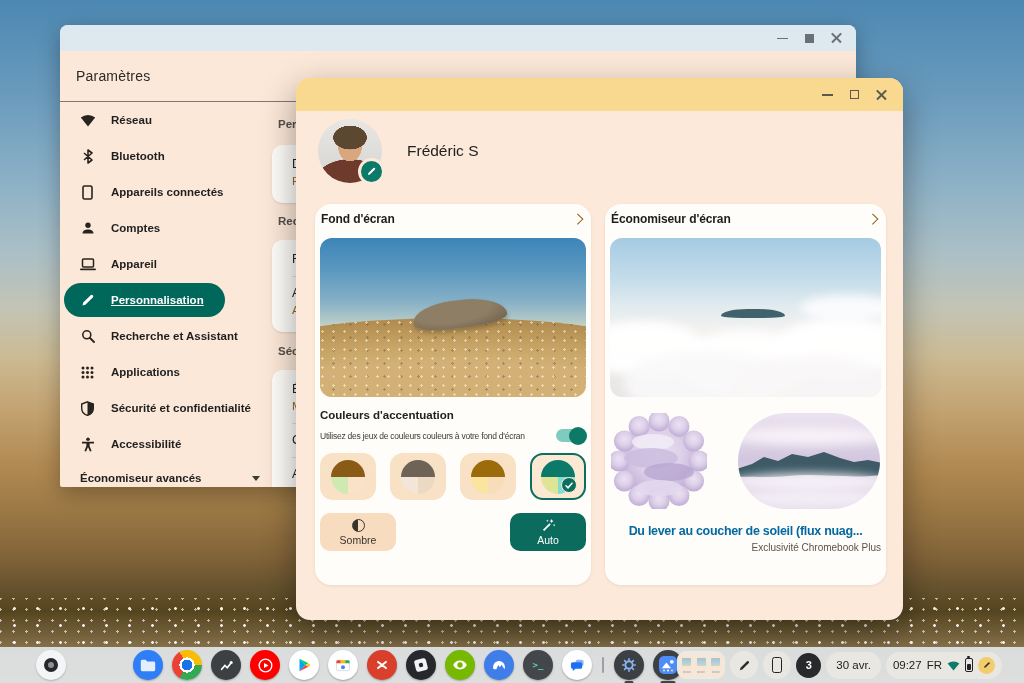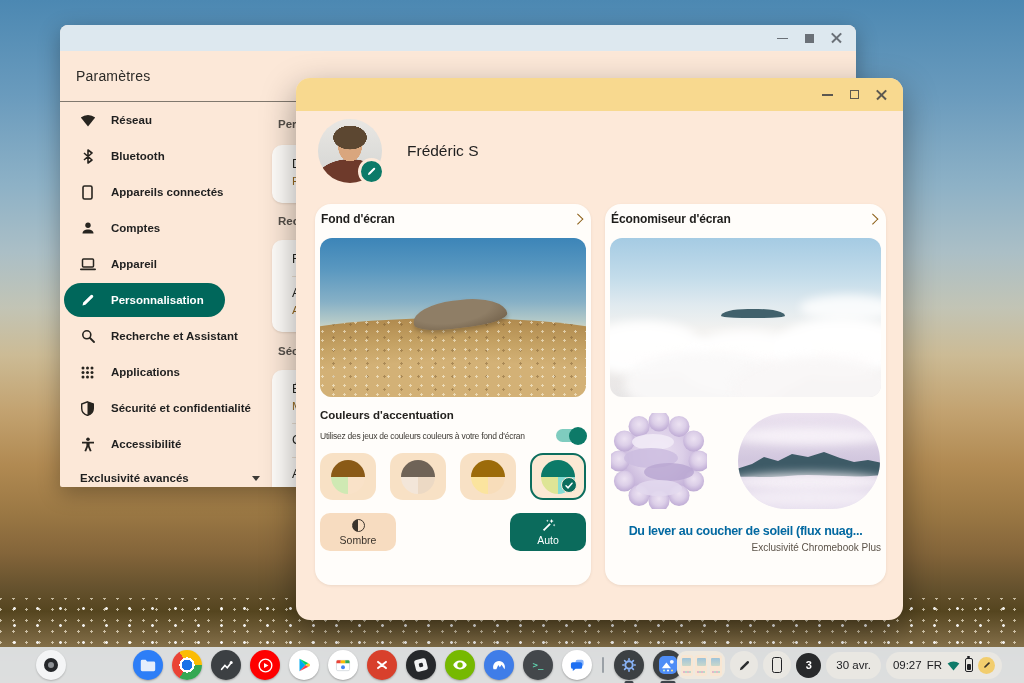--- a/index.html
+++ b/index.html
@@ -30,21 +30,21 @@
   .win-titlebar{height:26px;background:#dde8ef;display:flex;align-items:center;justify-content:flex-end;gap:16px;padding-right:14px;}
   .win-titlebar .cap::after,.win-titlebar .cap.close::before,.win-titlebar .cap.close::after{background-color:#6a7077;border-color:#6a7077;}
   .win-titlebar .cap.min::after{background:#6a7077;}
   .win-header{height:50px;display:flex;align-items:center;padding-left:16px;border-bottom:1px solid #80786e;
               font-size:14px;color:#2b2a27;font-weight:400;letter-spacing:.2px;}
 
   .sidebar{position:absolute;left:0;top:77px;width:212px;}
   .nav-item{height:36px;display:flex;align-items:center;gap:15px;padding-left:19px;color:#1f1f1f;
             font-size:11.5px;font-weight:700;cursor:default;}
   .nav-item .nav-ic{width:17px;display:flex;justify-content:center;flex-shrink:0;}
-  .nav-item.selected{background:#00675b;color:#fff;border-radius:17px;width:146px;height:34px;margin:1px 0 1px 4px;padding-left:15px;}
+  .nav-item.selected{background:#00675b;color:#fff;border-radius:17px;width:146px;height:34px;margin:1px 0 1px 4px;padding-left:15px;text-decoration:underline;}
   .advanced{position:absolute;left:20px;top:447px;width:180px;display:flex;align-items:center;justify-content:space-between;
             font-size:11.5px;font-weight:700;color:#1f1f1f;}
   .caret-down{width:0;height:0;border-left:4.5px solid transparent;border-right:4.5px solid transparent;border-top:5.5px solid #3c3a36;}
 
   
   .occl-h{position:absolute;left:218px;font-size:11.5px;font-weight:700;color:#56504a;}
   .occl-card{position:absolute;left:212px;width:420px;background:#fffdfa;border-radius:10px;
              box-shadow:0 1px 2px rgba(90,70,50,.15);padding:12px 0 12px 20px;box-sizing:border-box;color:#24231f;}
   .occl-main{font-size:12.5px;color:#24231f;line-height:15px;}
   .occl-sub{font-size:11.5px;color:#9a6b21;line-height:15px;margin-top:2px;}
@@ -290,21 +290,21 @@
         <span class="nav-ic">
           <svg width="14" height="15" viewBox="0 0 14 15">
               <circle cx="7" cy="2.2" r="1.8" fill="#27241f"></circle>
               <path d="M1 4.8 H13 V6.4 H8.6 L8.6 9 L10.6 14 L8.9 14.6 L7 9.9 L5.1 14.6 L3.4 14 L5.4 9 L5.4 6.4 H1 Z" fill="#27241f"></path>
             </svg>
           </span>
         <span>Accessibilité</span>
       </div>
     </div>
     <div class="advanced">
-      <span>Exclusivité avancés</span>
+      <span>Économiseur avancés</span>
       <span class="caret-down"></span>
     </div>
   </div>
 
   <div class="dialog">
     <div class="dlg-titlebar">
       <span class="cap min"></span>
       <span class="cap max"></span>
       <span class="cap close"></span>
     </div>

